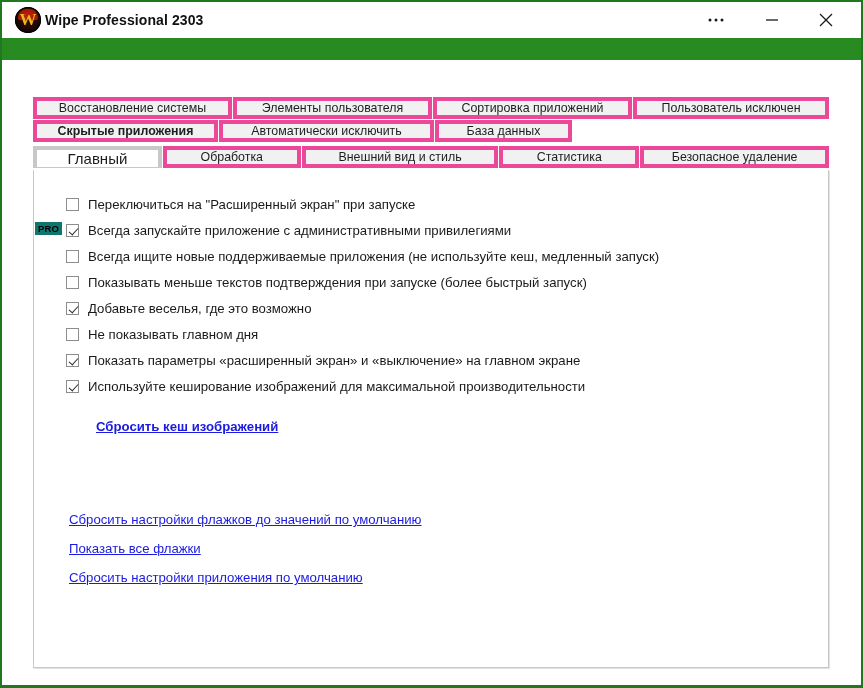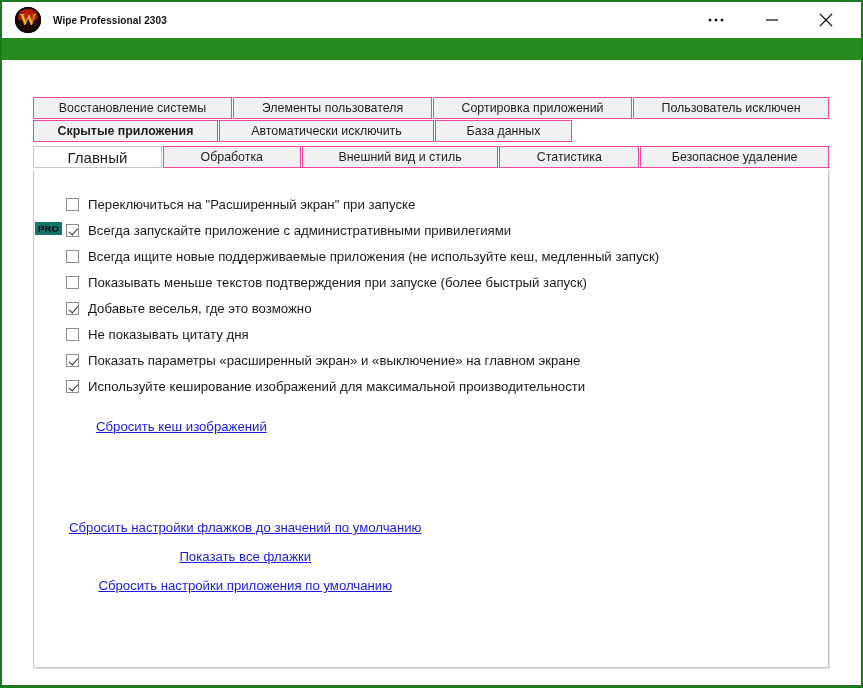--- a/index.html
+++ b/index.html
@@ -58,22 +58,22 @@
     left: 0; top: 0; right: 0; bottom: 0;
     display: flex; align-items: center; justify-content: center;
     color: #f0b41e;
     font-family: "Liberation Serif", serif;
     font-weight: bold;
     font-size: 17px;
     line-height: 26px;
     text-shadow: 0 0 1px #4a2a00;
   }
   #title-text {
-    margin-left: 12px;
-    font-size: 10px;
+    margin-left: 4px;
+    font-size: 14px;
     font-weight: bold;
     color: #111111;
     letter-spacing: 0.1px;
     white-space: nowrap;
   }
   #win-controls {
     margin-left: auto;
     display: flex;
     align-items: center;
     height: 36px;
@@ -114,21 +114,21 @@
     top: 37px;
     width: 796px;
   }
   .tab-row {
     display: flex;
     height: 22px;
     margin-bottom: 1px;
   }
   .tab {
     background: #f1f1f1;
-    border: 1px solid #ec4899;
+    border: 4px solid #ec4899;
     box-sizing: border-box;
     display: flex;
     align-items: center;
     justify-content: center;
     font-size: 12.4px;
     color: #1d1d1d;
     white-space: nowrap;
     overflow: hidden;
     margin-right: 1px;
     cursor: default;
@@ -219,26 +219,26 @@
     color: #1a1ae0;
     text-decoration: underline;
     font-size: 13.2px;
     cursor: default;
     white-space: nowrap;
   }
   #cache-link-wrap {
     position: absolute;
     left: 62px;
     top: 247px;
+    font-weight: bold;
   }
   #bottom-links {
     position: absolute;
     left: 35px;
-    top: 348px;
-    text-align: center;
+    top: 340px;
   }
   #bottom-links .link-row { margin-bottom: 11px; }
   #bottom-links .link-row:last-child { margin-bottom: 0; }
 </style>
 </head>
 <body>
 
 <div id="window">
 
   <div id="titlebar">
@@ -338,21 +338,21 @@
           <div class="opt-row">
             <span class="cb"></span>
             <span class="opt-label">Показывать меньше текстов подтверждения при запуске (более быстрый запуск)</span>
           </div>
           <div class="opt-row">
             <span class="cb checked"></span>
             <span class="opt-label">Добавьте веселья, где это возможно</span>
           </div>
           <div class="opt-row">
             <span class="cb"></span>
-            <span class="opt-label">Не показывать цитату дня</span>
+            <span class="opt-label">Не показывать главном дня</span>
           </div>
           <div class="opt-row">
             <span class="cb checked"></span>
             <span class="opt-label">Показать параметры «расширенный экран» и «выключение» на главном экране</span>
           </div>
           <div class="opt-row">
             <span class="cb checked"></span>
             <span class="opt-label">Используйте кеширование изображений для максимальной производительности</span>
           </div>
         </div>

